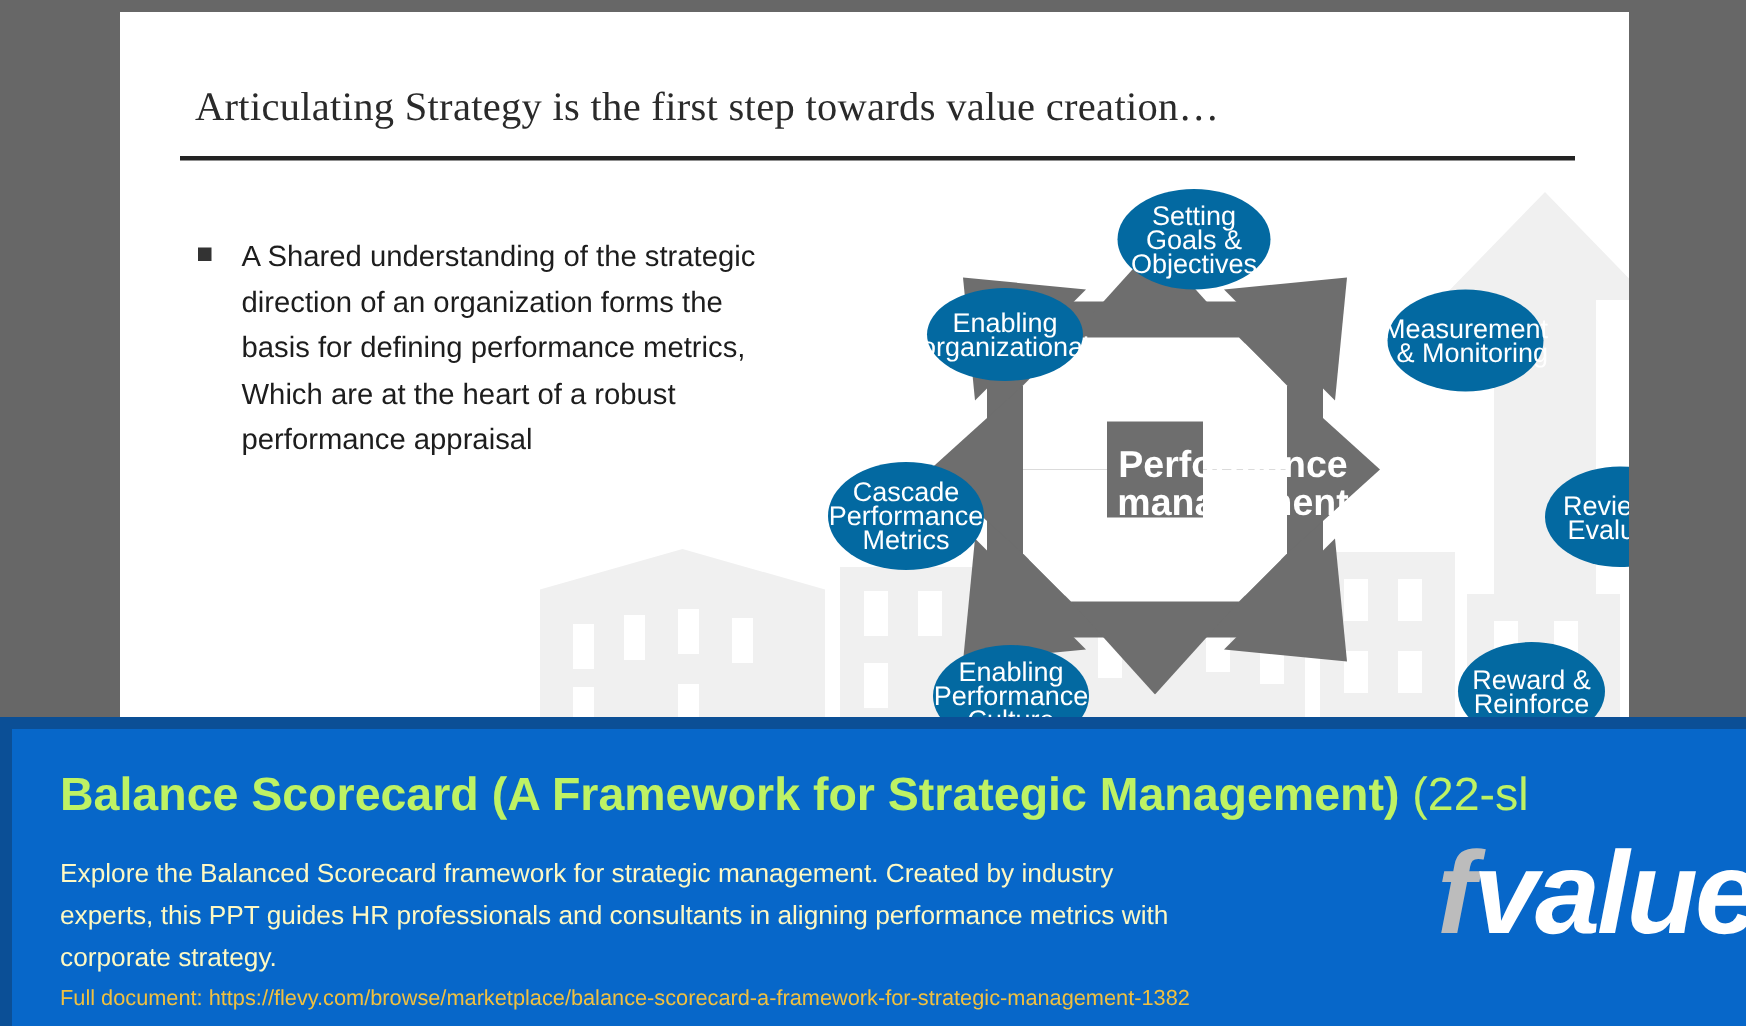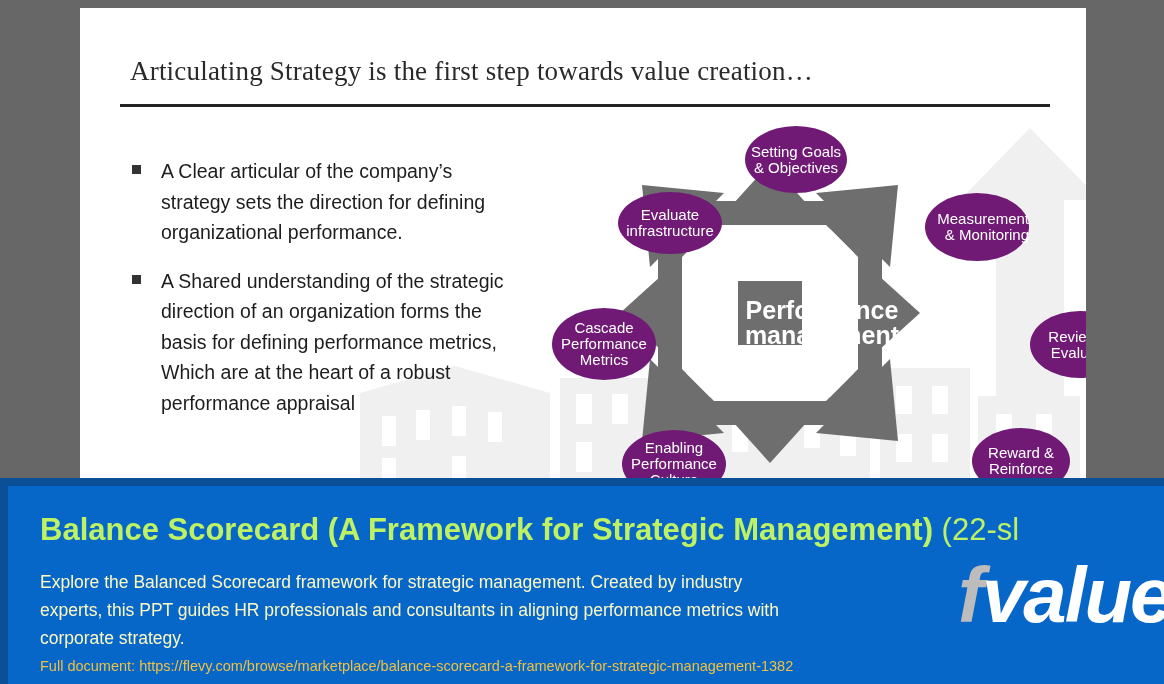--- a/index.html
+++ b/index.html
@@ -115,27 +115,27 @@
     font-size: 25px;
     font-weight: bold;
     line-height: 25px;
     font-family: "Liberation Sans", sans-serif;
     pointer-events: none;
   }
 
   .node {
     position: absolute;
     border-radius: 50%;
-    background: #701a75;
+    background: #0369a1;
     color: #ffffff;
     display: flex;
     align-items: center;
     justify-content: center;
     text-align: center;
-    font-size: 15px;
+    font-size: 18px;
     line-height: 16px;
     font-family: "Liberation Sans", sans-serif;
   }
 
   
   .banner {
     position: absolute;
     left: 0;
     top: 478px;
     width: 1164px;
@@ -241,24 +241,20 @@
           <rect x="676" y="120" width="16" height="26"></rect>
       </g>
     </svg>
 
     <div class="slide-title">Articulating Strategy is the first step towards value creation…</div>
     <div class="title-rule"></div>
 
     <div class="bullets">
       <div class="bullet-row">
         <span class="bullet-mark"></span>
-        <span class="bullet-text">A Clear articular of the company’s strategy sets the direction for defining organizational performance.</span>
-      </div>
-      <div class="bullet-row">
-        <span class="bullet-mark"></span>
         <span class="bullet-text">A Shared understanding of the strategic direction of an organization forms the basis for defining performance metrics, Which are at the heart of a robust performance appraisal</span>
       </div>
     </div>
 
     <div class="diagram">
 
       <svg class="star-svg" width="300" height="300" viewBox="0 0 300 300">
         <g fill="#6e6e6e">
 
           <rect x="38" y="38" width="224" height="224"></rect>
@@ -309,21 +305,21 @@
 
       <div class="node" style="left:152px; top:322px; width:104px; height:68px;">
         <span>Enabling Performance Culture</span>
       </div>
 
       <div class="node" style="left:82px;  top:200px; width:104px; height:72px;">
         <span>Cascade Performance Metrics</span>
       </div>
 
       <div class="node" style="left:148px; top:84px;  width:104px; height:62px;">
-        <span>Evaluate infrastructure</span>
+        <span>Enabling organizational</span>
       </div>
 
     </div>
   </div>
 
   <div class="banner">
     <div class="banner-inner">
 
       <div class="banner-title">
         <span class="bt-strong">Balance Scorecard (A Framework for Strategic Management)</span><span class="bt-light"> (22-sl</span>

